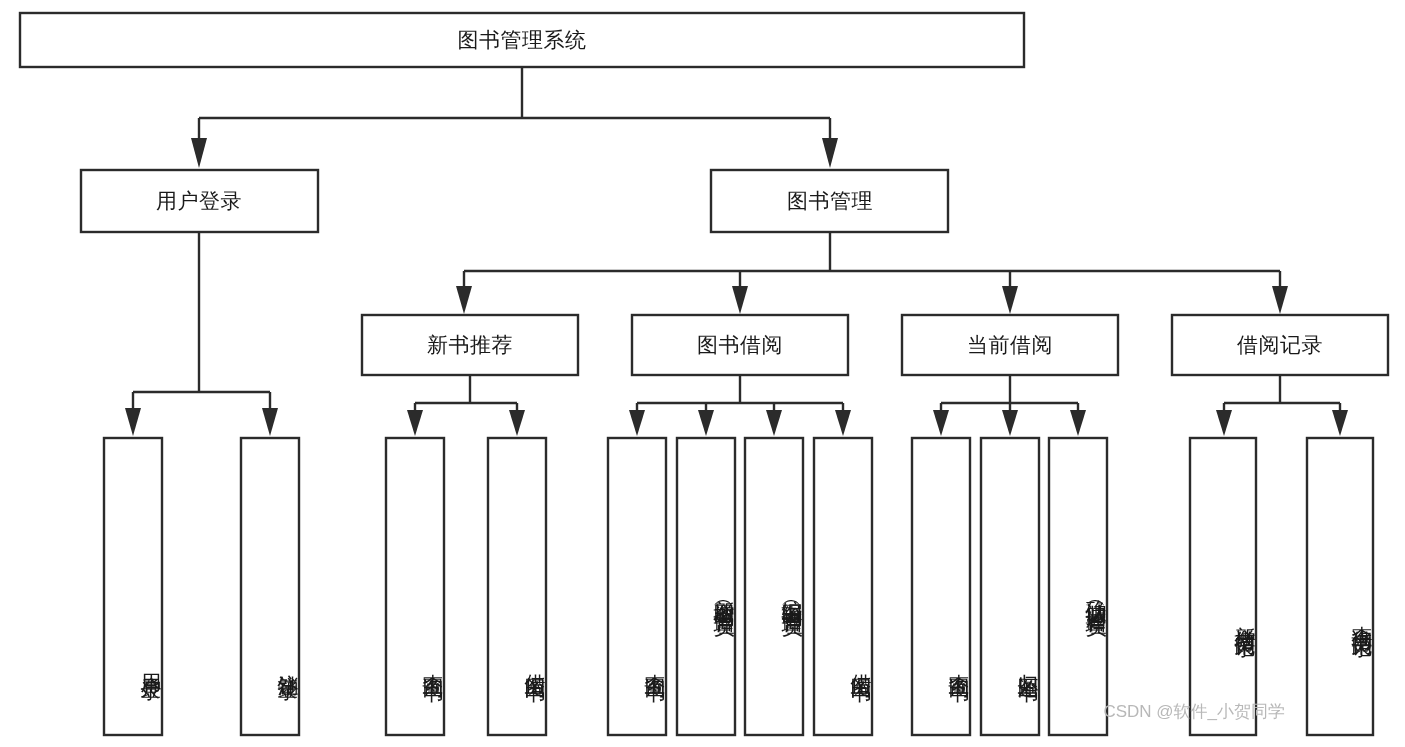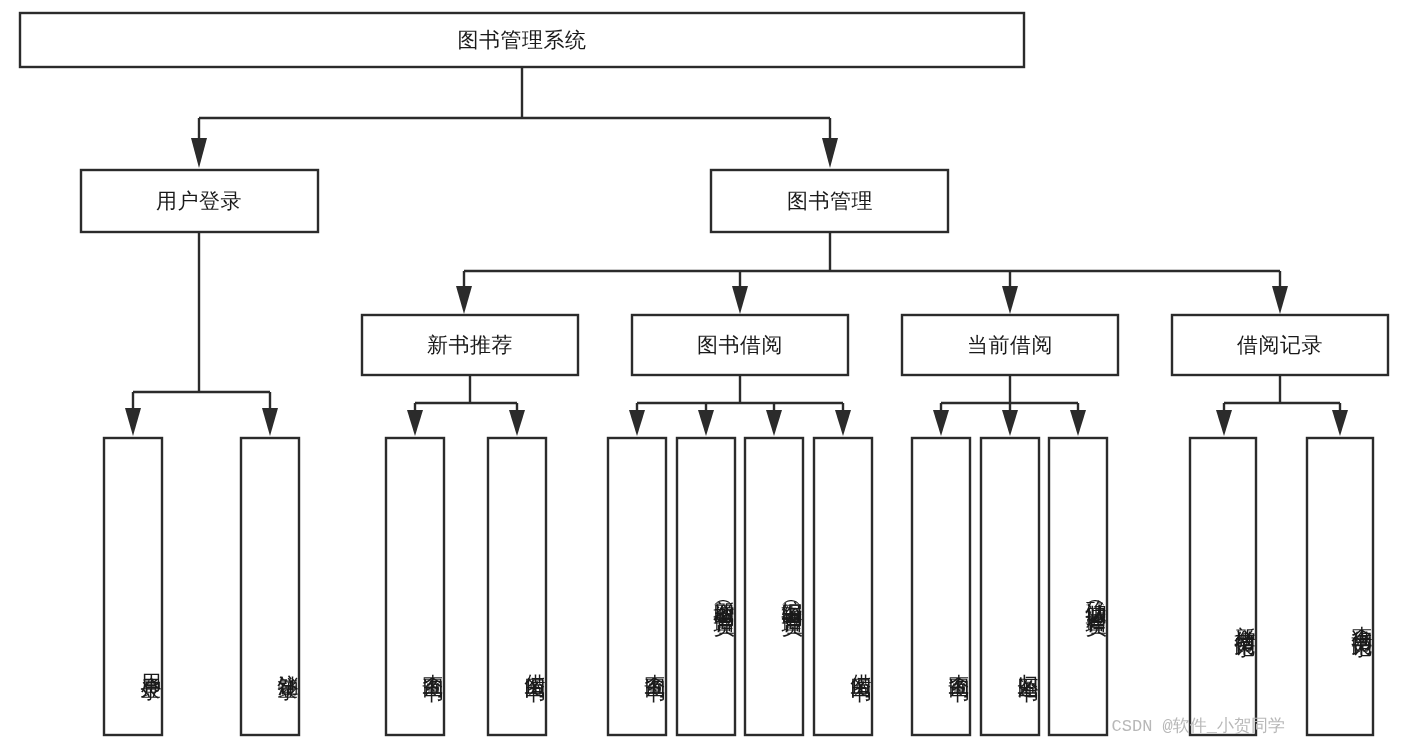--- a/index.html
+++ b/index.html
@@ -65,22 +65,22 @@
     white-space: nowrap;
     pointer-events: none;
     user-select: none;
   }
   .vtext-inner {
     display: block;
   }
   .watermark {
     position: absolute;
     right: 12px;
-    bottom: 10px;
-    font-family: Liberation Mono, monospace;
+    bottom: 24px;
+    font-family: Liberation Sans, sans-serif;
     font-size: 17px;
     color: #b8b8b8;
     white-space: nowrap;
     user-select: none;
   }
 </style>
 </head>
 <body>
 
 <div id="diagram-root">

